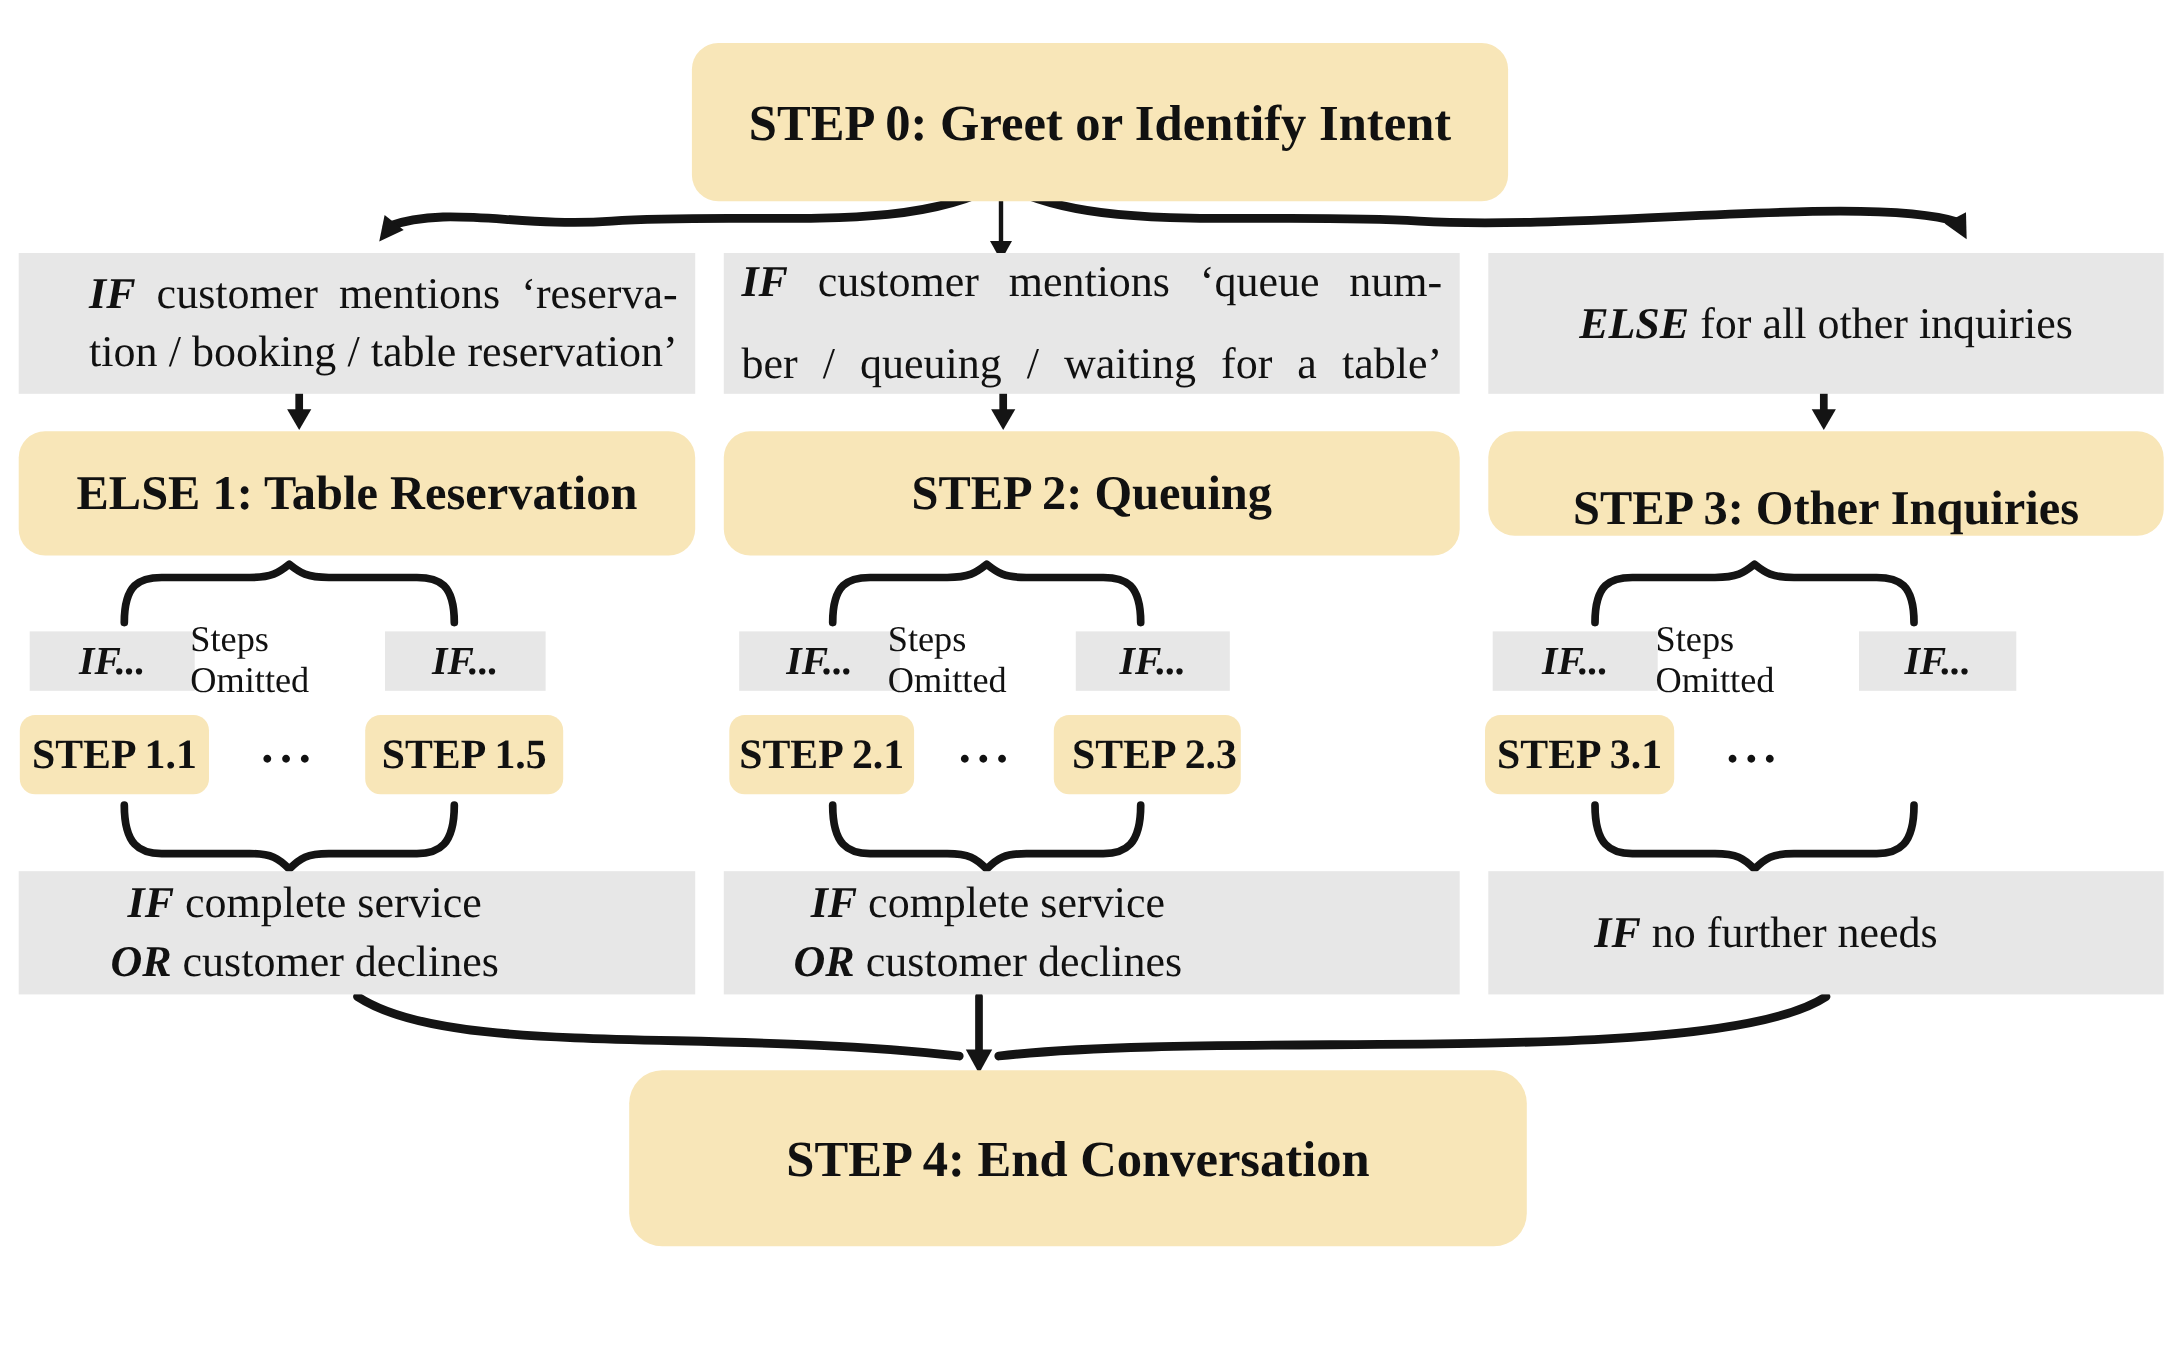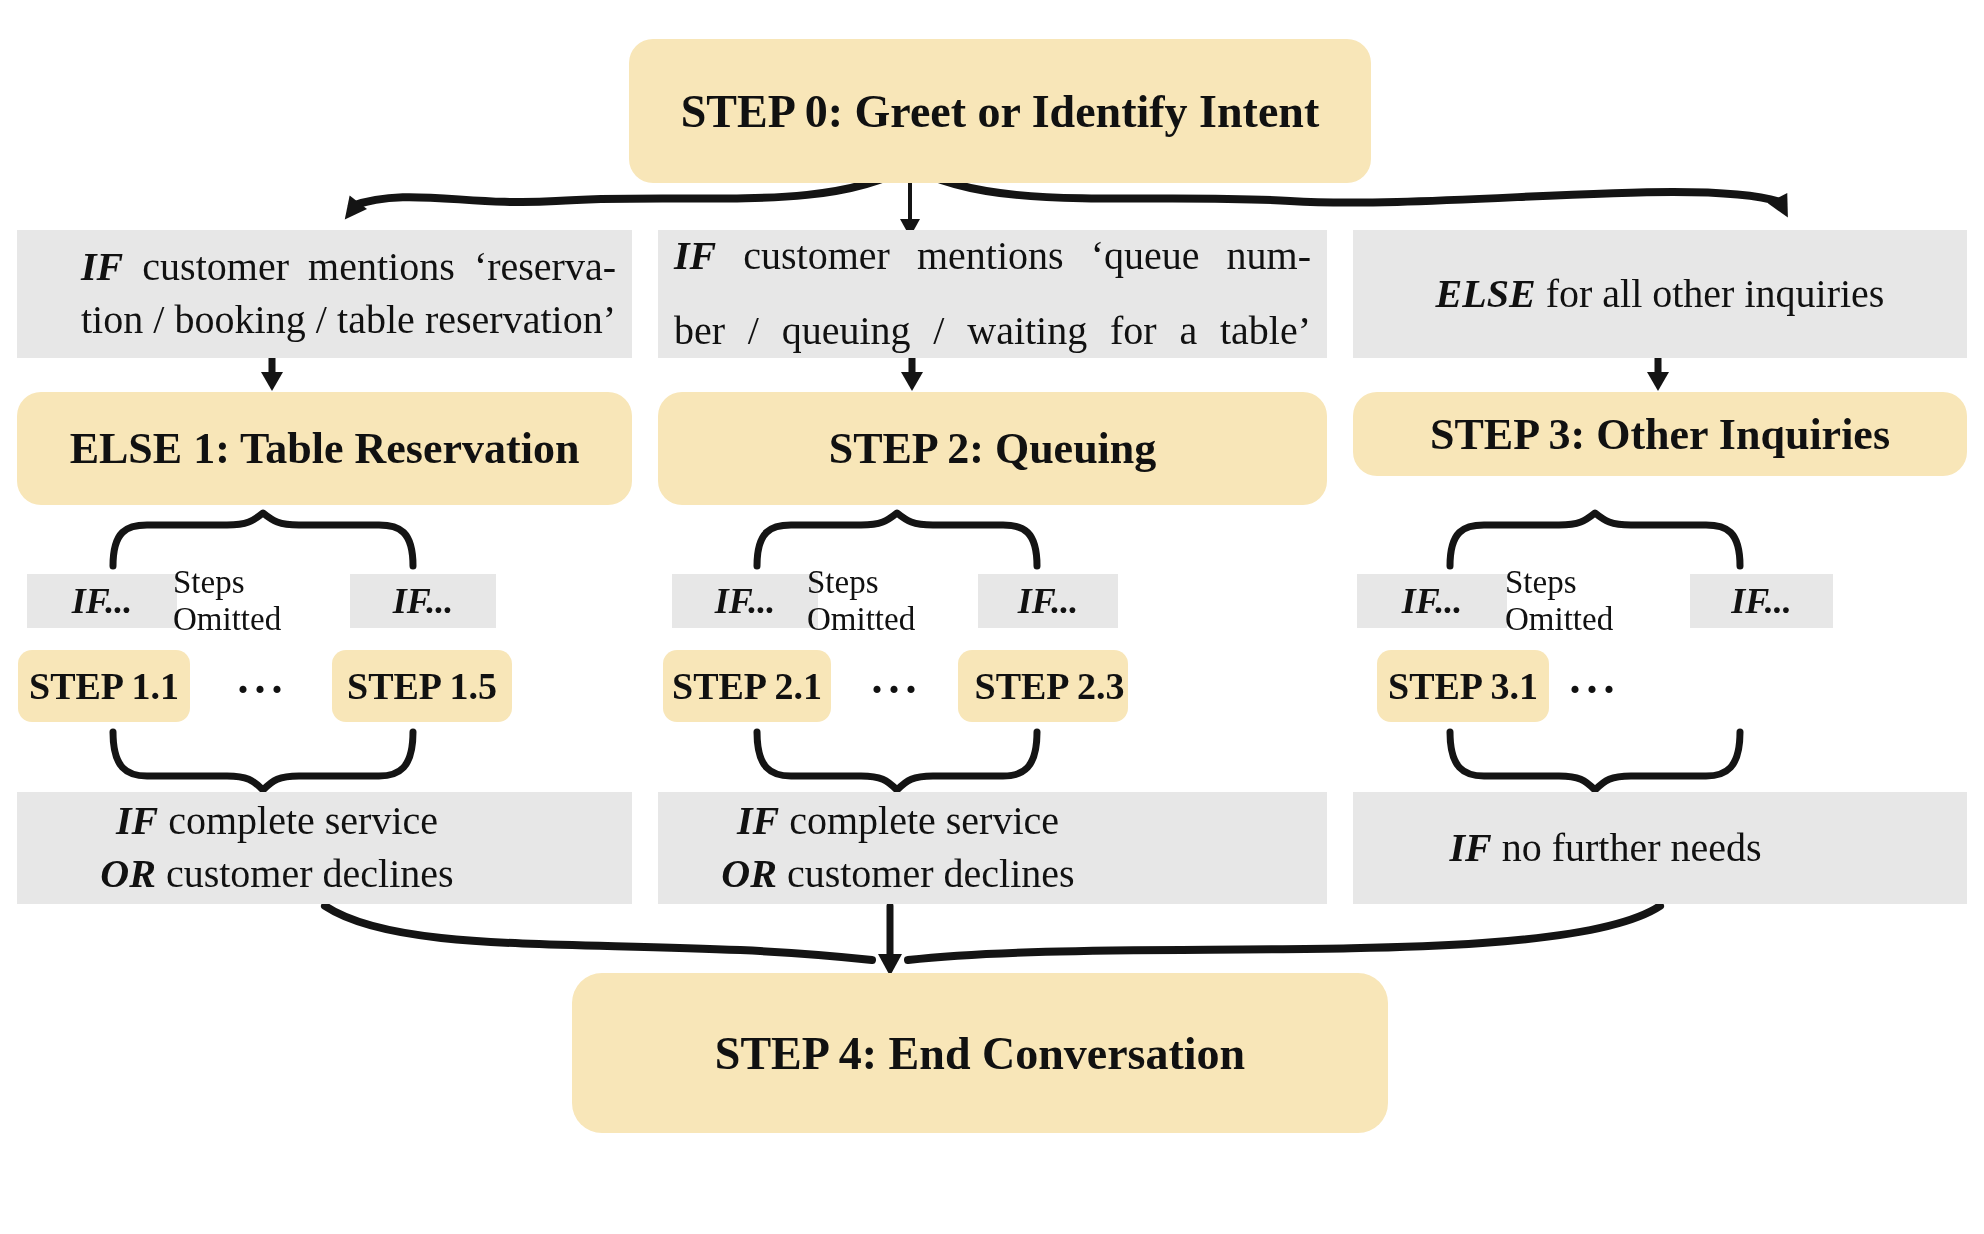--- a/index.html
+++ b/index.html
@@ -91,21 +91,21 @@
   <div class="abs box-cond cond-text" style="left:1353px;top:230px;width:614px;height:128px;">
     <div class="centered"><span class="kw">ELSE</span><span> for all other inquiries</span></div>
   </div>
 
   <div class="abs box-step title-l" style="left:17px;top:392px;width:615px;height:113px;">
     <span>ELSE 1: Table Reservation</span>
   </div>
   <div class="abs box-step title-l" style="left:658px;top:392px;width:669px;height:113px;">
     <span>STEP 2: Queuing</span>
   </div>
-  <div class="abs box-step title-l" style="left:1353px;top:392px;width:614px;height:84px;">
+  <div class="abs box-step title-l" style="left:1353px;top:392px;width:614px;height:95px;align-items:flex-end;">
     <span>STEP 3: Other Inquiries</span>
   </div>
 
   <div class="abs if-box" style="left:27px;top:574px;width:150px;height:54px;">
       <span>IF...</span>
     </div>
   <div class="abs omit-label" style="left:173px;top:574px;width:180px;height:54px;">
       <span>Steps Omitted</span>
     </div>
   <div class="abs if-box" style="left:350px;top:574px;width:146px;height:54px;">
@@ -142,21 +142,21 @@
 
   <div class="abs if-box" style="left:1357px;top:574px;width:150px;height:54px;">
       <span>IF...</span>
     </div>
   <div class="abs omit-label" style="left:1505px;top:574px;width:180px;height:54px;">
       <span>Steps Omitted</span>
     </div>
   <div class="abs if-box" style="left:1690px;top:574px;width:143px;height:54px;">
       <span>IF...</span>
     </div>
-  <div class="abs substep" style="left:1350px;top:650px;width:172px;height:72px;margin-left:27px;">
+  <div class="abs substep" style="left:1350px;top:650px;width:172px;height:72px;">
       <span>STEP 3.1</span>
     </div>
   <div class="abs dots" style="left:1555px;top:650px;width:80px;height:72px;">
       <span>...</span>
     </div>
 
   <div class="abs box-cond" style="left:17px;top:792px;width:615px;height:112px;">
     <div class="exit-line" style="width:520px;"><span class="kw">IF</span><span> complete service</span></div>
     <div class="exit-line" style="width:520px;"><span class="kw">OR</span><span> customer declines</span></div>
   </div>

